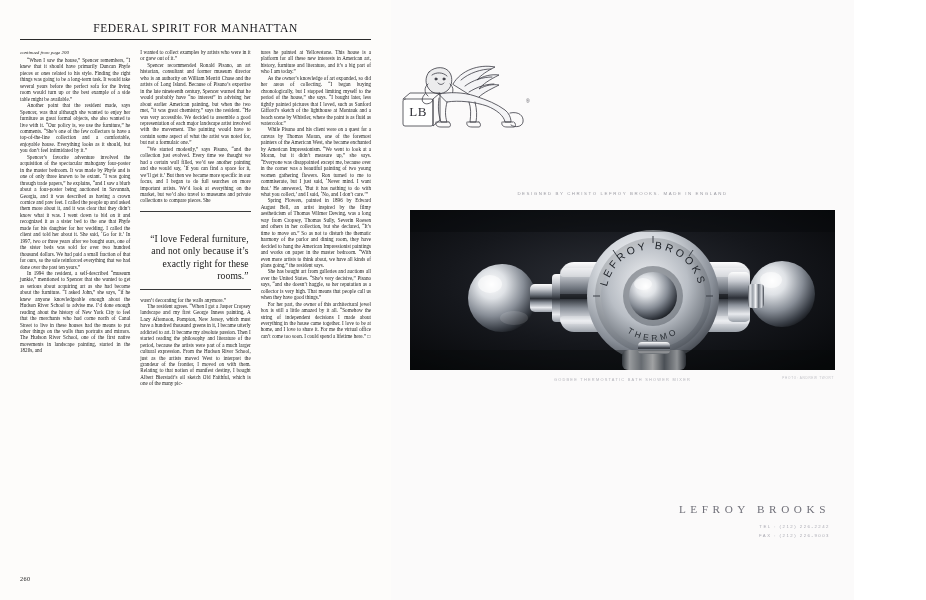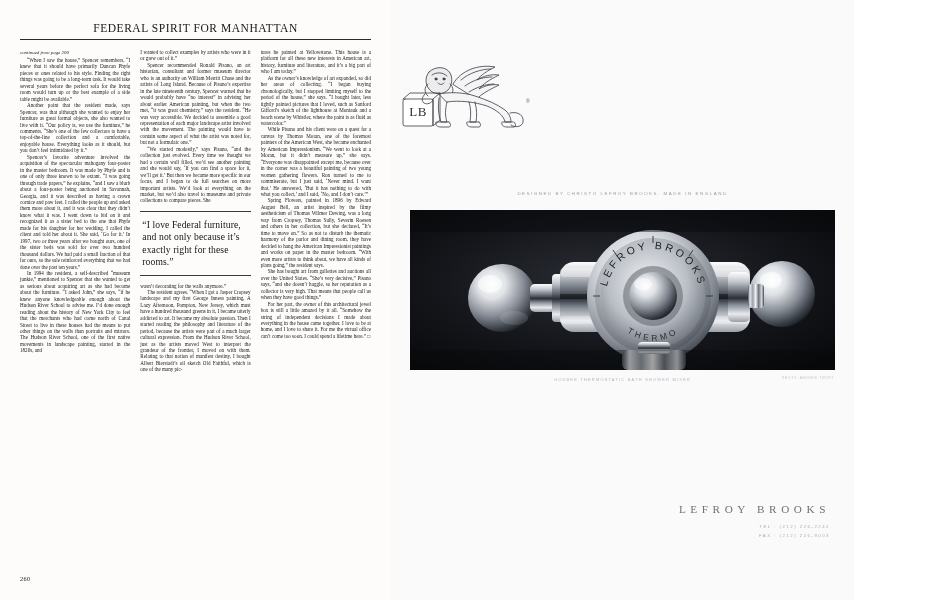--- a/index.html
+++ b/index.html
@@ -59,24 +59,24 @@
     font-style:italic;
     line-height:7px;
     margin:0 0 1px 0;
     color:#2a2a2a;
     text-align:left;
   }
 
   
   .pullquote{
     margin:7px 0 7px 0;
-    padding:7px 2px 6px 2px;
+    padding:21px 2px 6px 2px;
     border-top:.8px solid #3a3a3a;
     border-bottom:.8px solid #3a3a3a;
-    text-align:left;
+    text-align:right;
   }
   .pullquote span{
     display:block;
     font-size:9.6px;
     line-height:12.4px;
     font-family:"Liberation Serif", serif;
     color:#141414;
     letter-spacing:.1px;
   }
   .folio{

